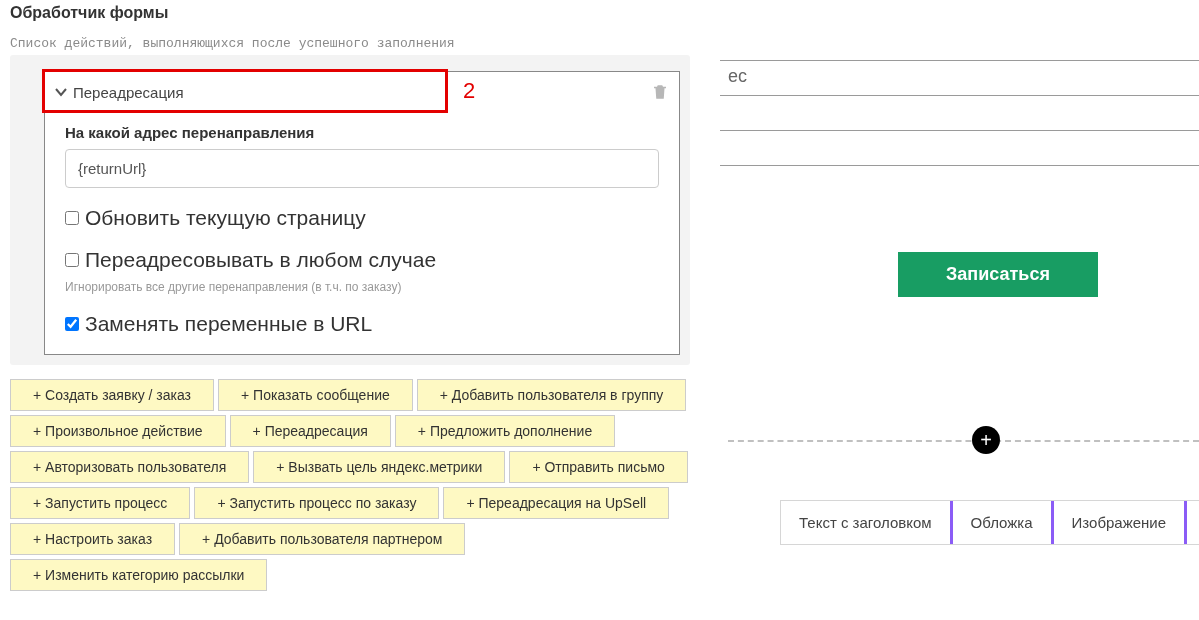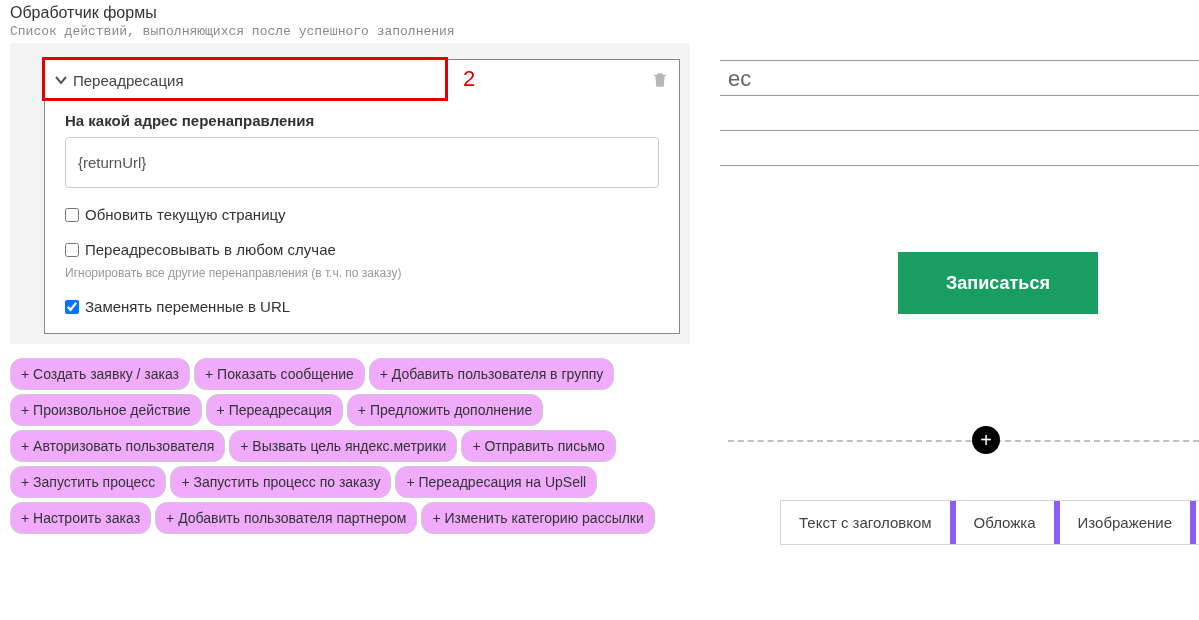--- a/index.html
+++ b/index.html
@@ -14,23 +14,23 @@
     overflow: hidden;
   }
   .left-panel {
     position: absolute;
     left: 10px;
     top: 4px;
     width: 680px;
   }
   .panel-title {
     font-size: 16px;
-    font-weight: normal;
-    color: #333;
-    margin-bottom: 2px;
+    font-weight: bold;
+    color: #333;
+    margin-bottom: 14px;
   }
   .panel-sub {
     font-size: 13px;
     color: #8a8a8a;
     margin-bottom: 4px;
     font-family: Liberation Mono, monospace;
   }
   .actions-box {
     background: #f3f3f3;
     border-radius: 3px;
@@ -82,55 +82,55 @@
   .field-label {
     font-weight: bold;
     font-size: 15px;
     margin-bottom: 8px;
     color: #333;
   }
   .text-input {
     width: 100%;
     border: 1px solid #ccc;
     border-radius: 4px;
-    padding: 16px 12px;
+    padding: 10px 12px;
     font-size: 15px;
     color: #555;
     background: #fff;
   }
   .check-row {
     display: flex;
     align-items: center;
     margin-top: 18px;
     gap: 6px;
   }
   .check-row input[type=checkbox] {
     width: 14px;
     height: 14px;
   }
   .check-row label {
-    font-size: 15px;
+    font-size: 21px;
     color: #333;
   }
   .hint {
     font-size: 12px;
     color: #999;
     margin-top: 8px;
   }
   .add-btns {
     margin-top: 14px;
     display: flex;
     flex-wrap: wrap;
     gap: 4px;
   }
   .add-btn {
     border: 1px solid #ccc;
-    background: #f0abfc;
-    border-radius: 12px;
-    padding: 7px 10px;
+    background: #fef9c3;
+    border-radius: 0;
+    padding: 7px 22px;
     font-size: 14px;
     color: #333;
     cursor: pointer;
     white-space: nowrap;
   }
 
   .right-panel {
     position: absolute;
     left: 720px;
     top: 0;
@@ -145,29 +145,29 @@
   }
   .pvline {
     height: 1px;
     background: #9a9a9a;
     margin-top: 34px;
   }
   .ec-text {
     position: absolute;
     left: 8px;
     top: 66px;
-    font-size: 22px;
+    font-size: 18px;
     color: #666;
   }
   .cta {
     position: absolute;
     left: 178px;
     top: 252px;
     width: 200px;
-    height: 62px;
+    height: 45px;
     background: #189d63;
     color: #fff;
     font-size: 18px;
     font-weight: bold;
     display: flex;
     align-items: center;
     justify-content: center;
     cursor: pointer;
   }
   .dashed-line {
@@ -195,21 +195,21 @@
   .bottom-tabs {
     position: absolute;
     left: 60px;
     top: 500px;
     display: flex;
     border: 1px solid #d6d6d6;
     background: #fff;
   }
   .bot-tab {
     padding: 13px 18px;
-    border-right: 6px solid #8b5cf6;
+    border-right: 3px solid #8b5cf6;
     font-size: 15px;
     color: #444;
     cursor: pointer;
     white-space: nowrap;
   }
   .bot-tab:last-child { border-right: none; }
 </style>
 </head>
 <body>
 

